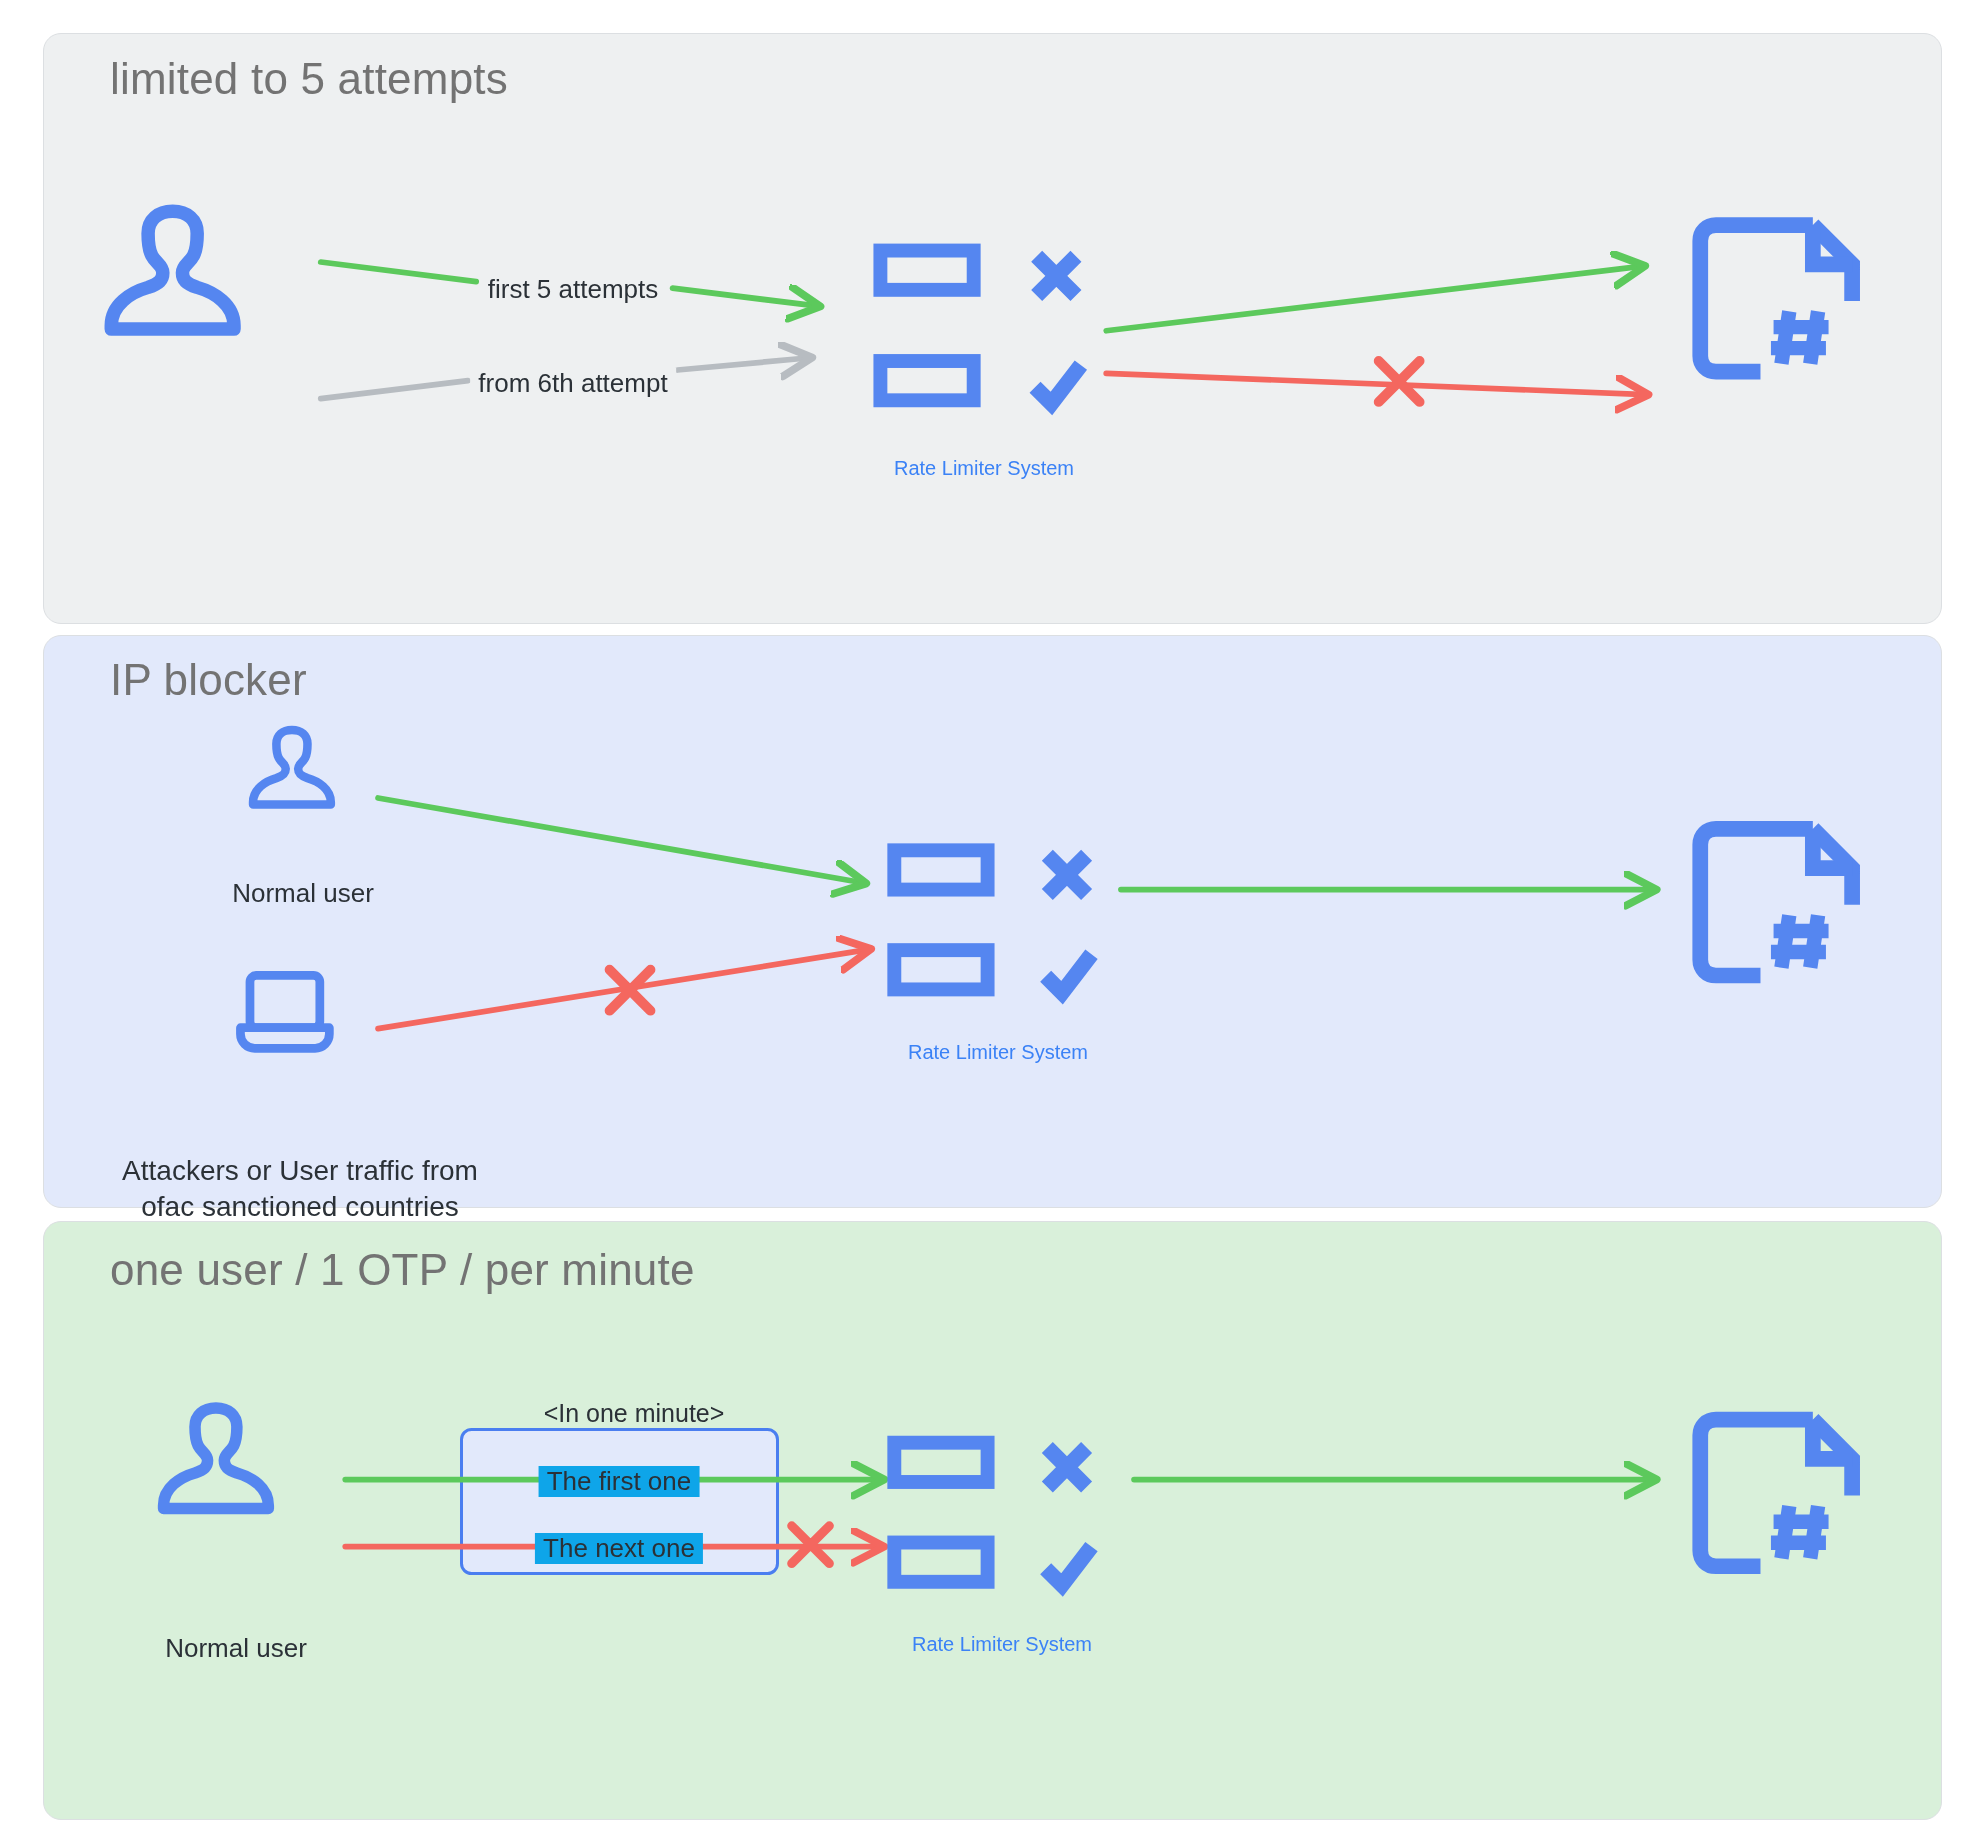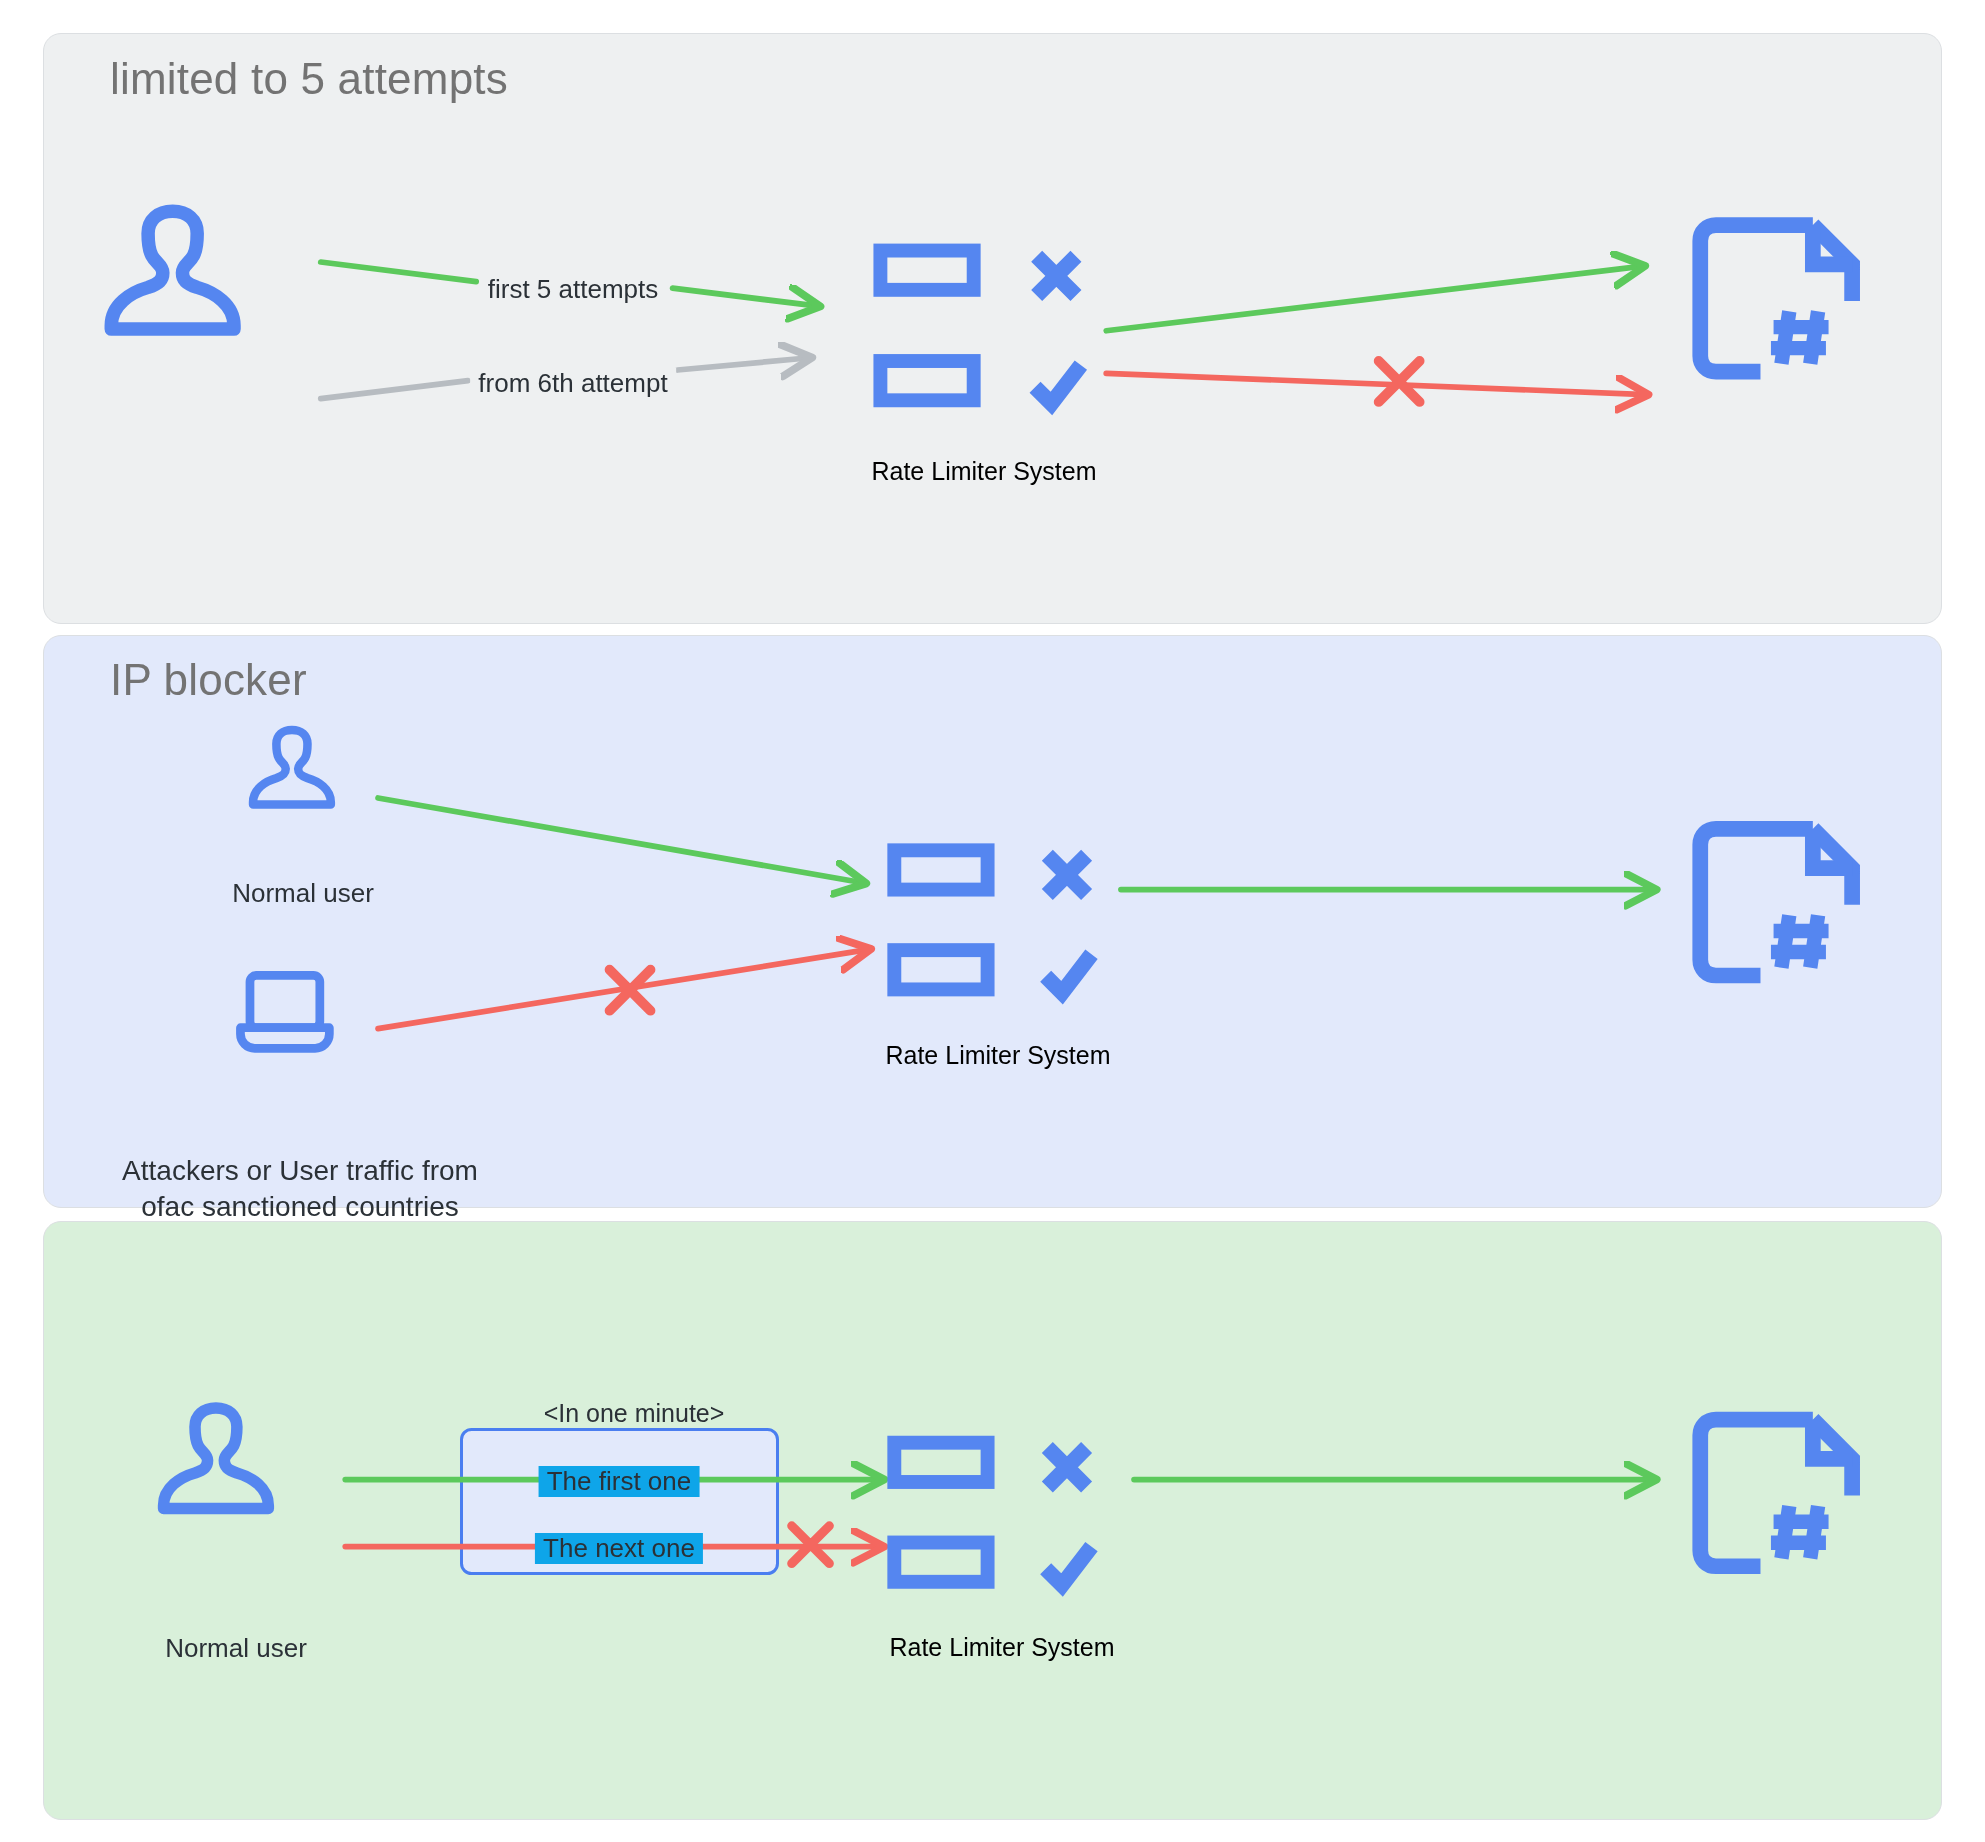--- a/index.html
+++ b/index.html
@@ -64,22 +64,22 @@
   .lbl-multiline {
     position: absolute;
     color: #2b3137;
     font-size: 28px;
     text-align: center;
     transform: translateX(-50%);
     line-height: 1.28;
   }
   .lbl-sys {
     position: absolute;
-    color: #000000;
-    font-size: 25px;
+    color: #3b82f6;
+    font-size: 20px;
     white-space: nowrap;
     transform: translateX(-50%);
   }
   .otp-box {
     position: absolute;
     background: #e2e9fb;
     border: 3.3px solid #4a7ef0;
     border-radius: 11.5px;
     box-sizing: border-box;
   }
@@ -105,20 +105,21 @@
 
 <div id="canvas">
 
   <div class="panel panel-1"></div>
   <div class="panel-title" style="left:74px; top:54px;">limited to 5 attempts</div>
 
   <div class="panel panel-2"></div>
   <div class="panel-title" style="left:74px; top:655px;">IP blocker</div>
 
   <div class="panel panel-3"></div>
+  <div class="panel-title" style="left:74px; top:1245px;">one user / 1 OTP / per minute</div>
 
   <div class="otp-box" style="left:460px; top:1428px; width:319px; height:147px;"></div>
 
   <svg class="svg-layer" viewBox="0 0 2426 2252">
     <defs>
       <marker id="ah-green" markerWidth="7" markerHeight="7" refX="5.4" refY="3.2" orient="auto" markerUnits="strokeWidth">
         <path d="M0.4,0.4 L5.8,3.2 L0.4,6.0" fill="none" stroke="#5cc95c" stroke-width="1.35" stroke-linecap="round" stroke-linejoin="round"></path>
       </marker>
       <marker id="ah-red" markerWidth="7" markerHeight="7" refX="5.4" refY="3.2" orient="auto" markerUnits="strokeWidth">
         <path d="M0.4,0.4 L5.8,3.2 L0.4,6.0" fill="none" stroke="#f4675f" stroke-width="1.35" stroke-linecap="round" stroke-linejoin="round"></path>

